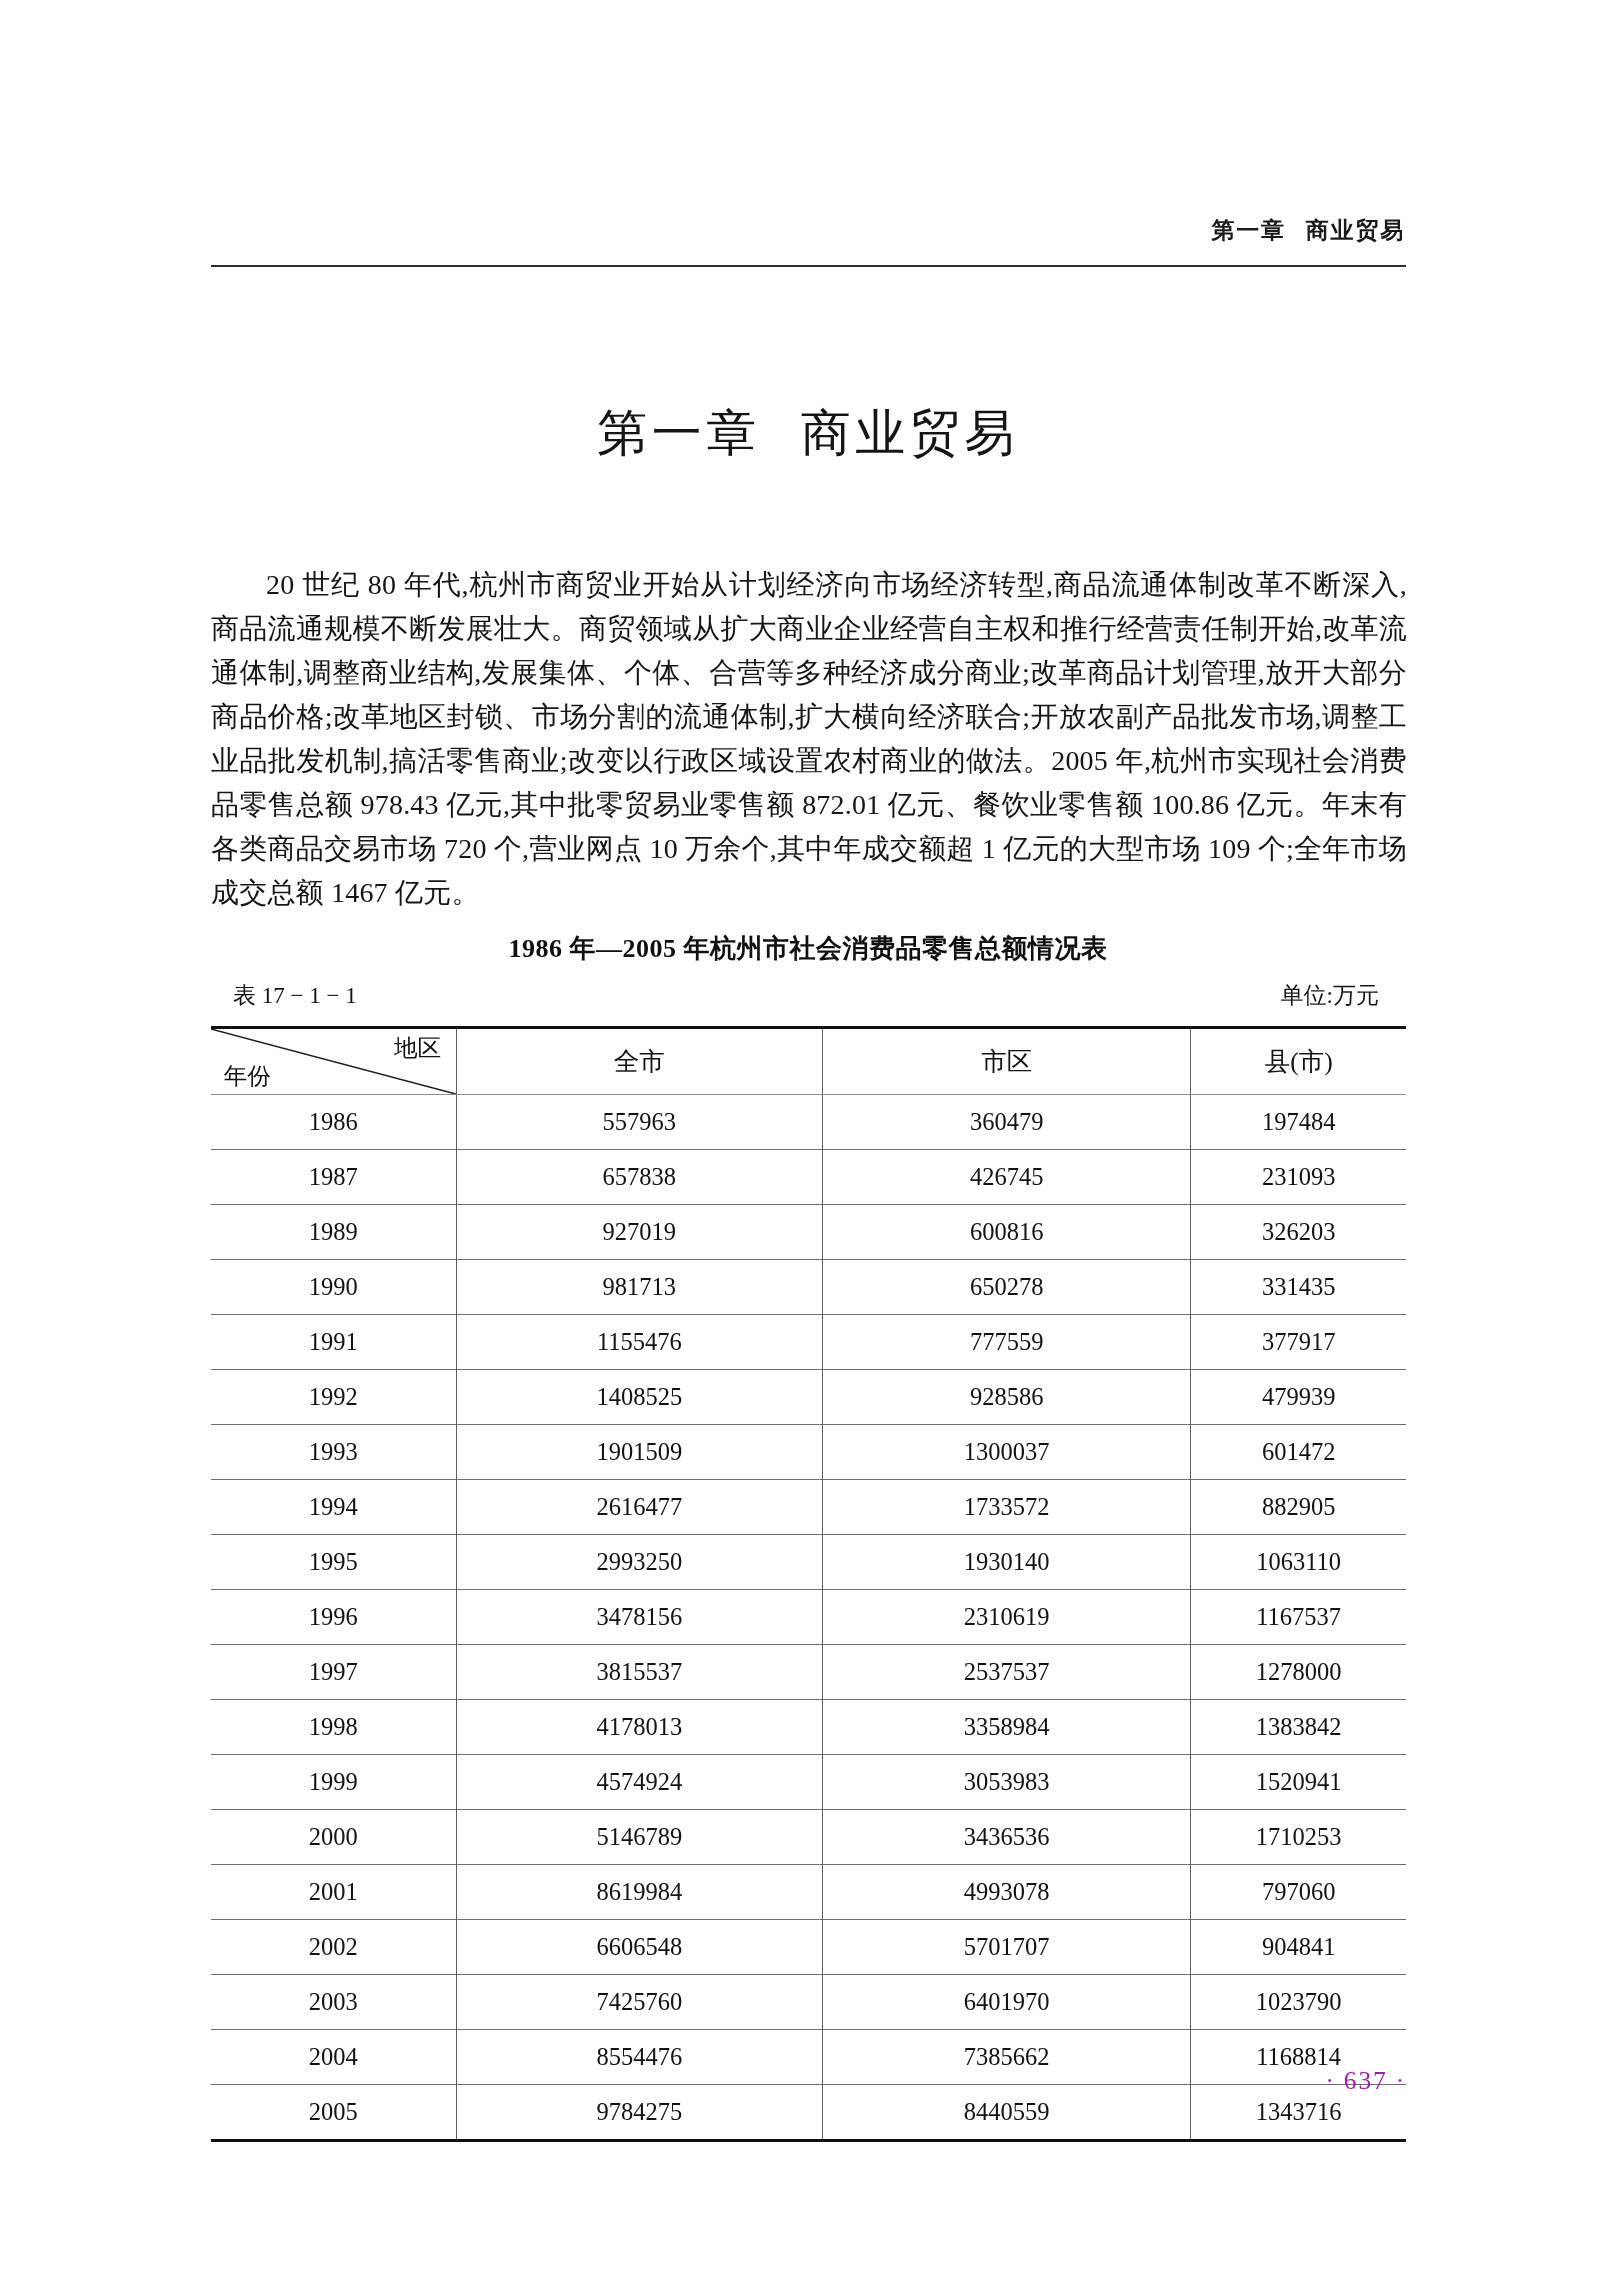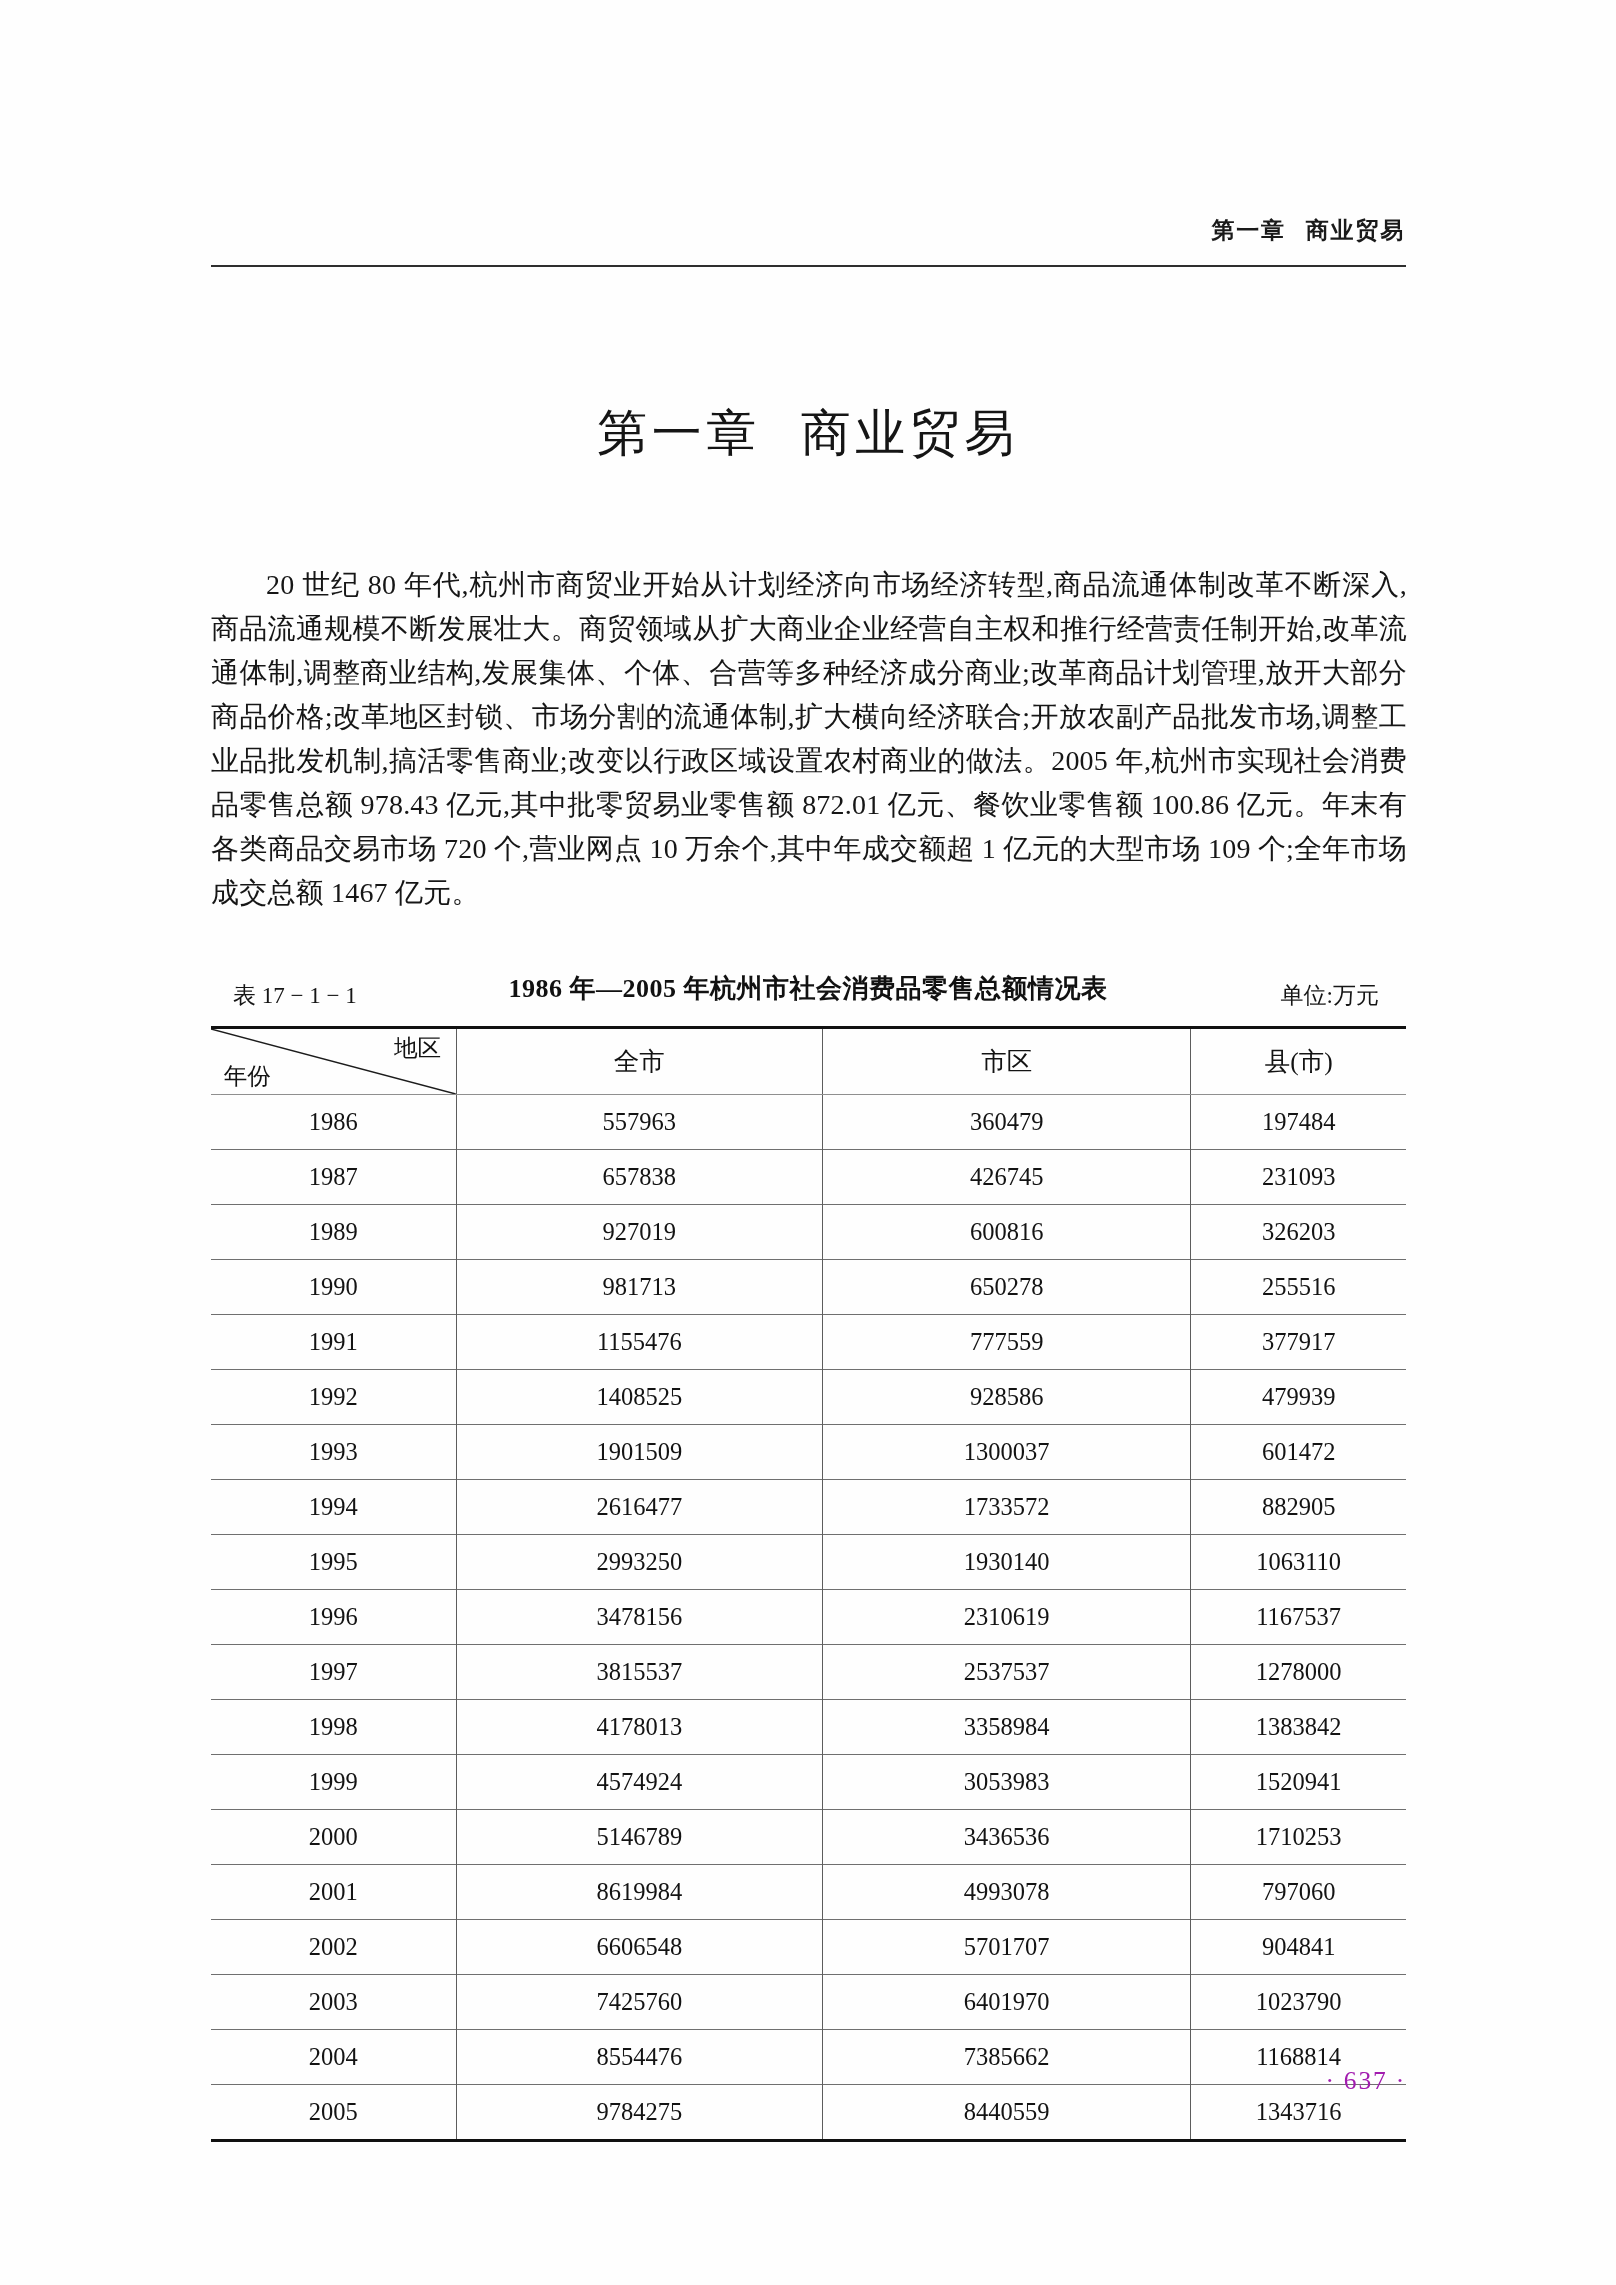--- a/index.html
+++ b/index.html
@@ -75,21 +75,20 @@
   .table-title {
     position: absolute;
     left: 0;
     top: 931px;
     width: 1616px;
     text-align: center;
     font-size: 26px;
     font-weight: bold;
     color: #111;
     letter-spacing: 0.5px;
-    margin-top: 40px;
   }
   .caption-row {
     position: absolute;
     left: 233px;
     top: 980px;
     width: 1146px;
     font-size: 23px;
     color: #151515;
   }
   .caption-left { float: left; }
@@ -239,21 +238,21 @@
           <tr class="data-row">
             <td class="cell">1989</td>
             <td class="cell">927019</td>
             <td class="cell">600816</td>
             <td class="cell">326203</td>
           </tr>
           <tr class="data-row">
             <td class="cell">1990</td>
             <td class="cell">981713</td>
             <td class="cell">650278</td>
-            <td class="cell">255516</td>
+            <td class="cell">331435</td>
           </tr>
           <tr class="data-row">
             <td class="cell">1991</td>
             <td class="cell">1155476</td>
             <td class="cell">777559</td>
             <td class="cell">377917</td>
           </tr>
           <tr class="data-row">
             <td class="cell">1992</td>
             <td class="cell">1408525</td>

